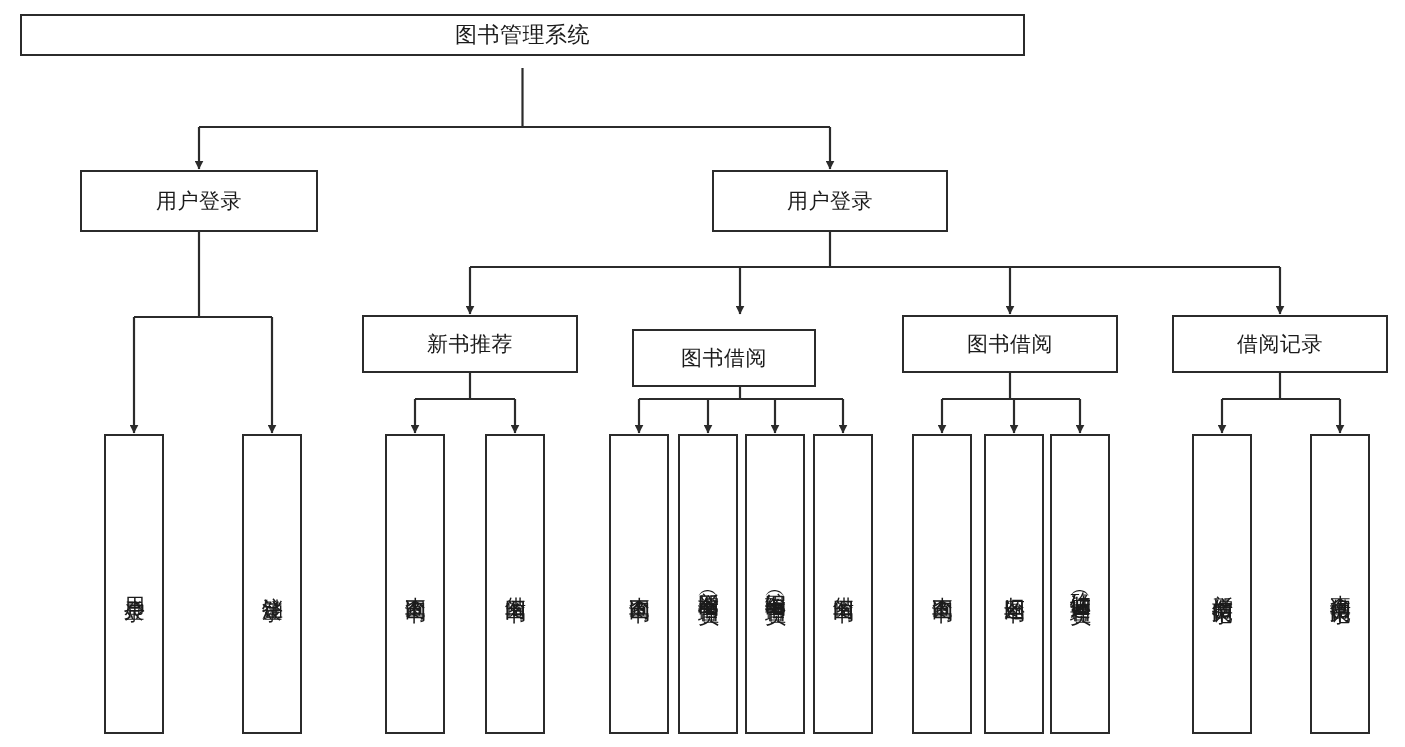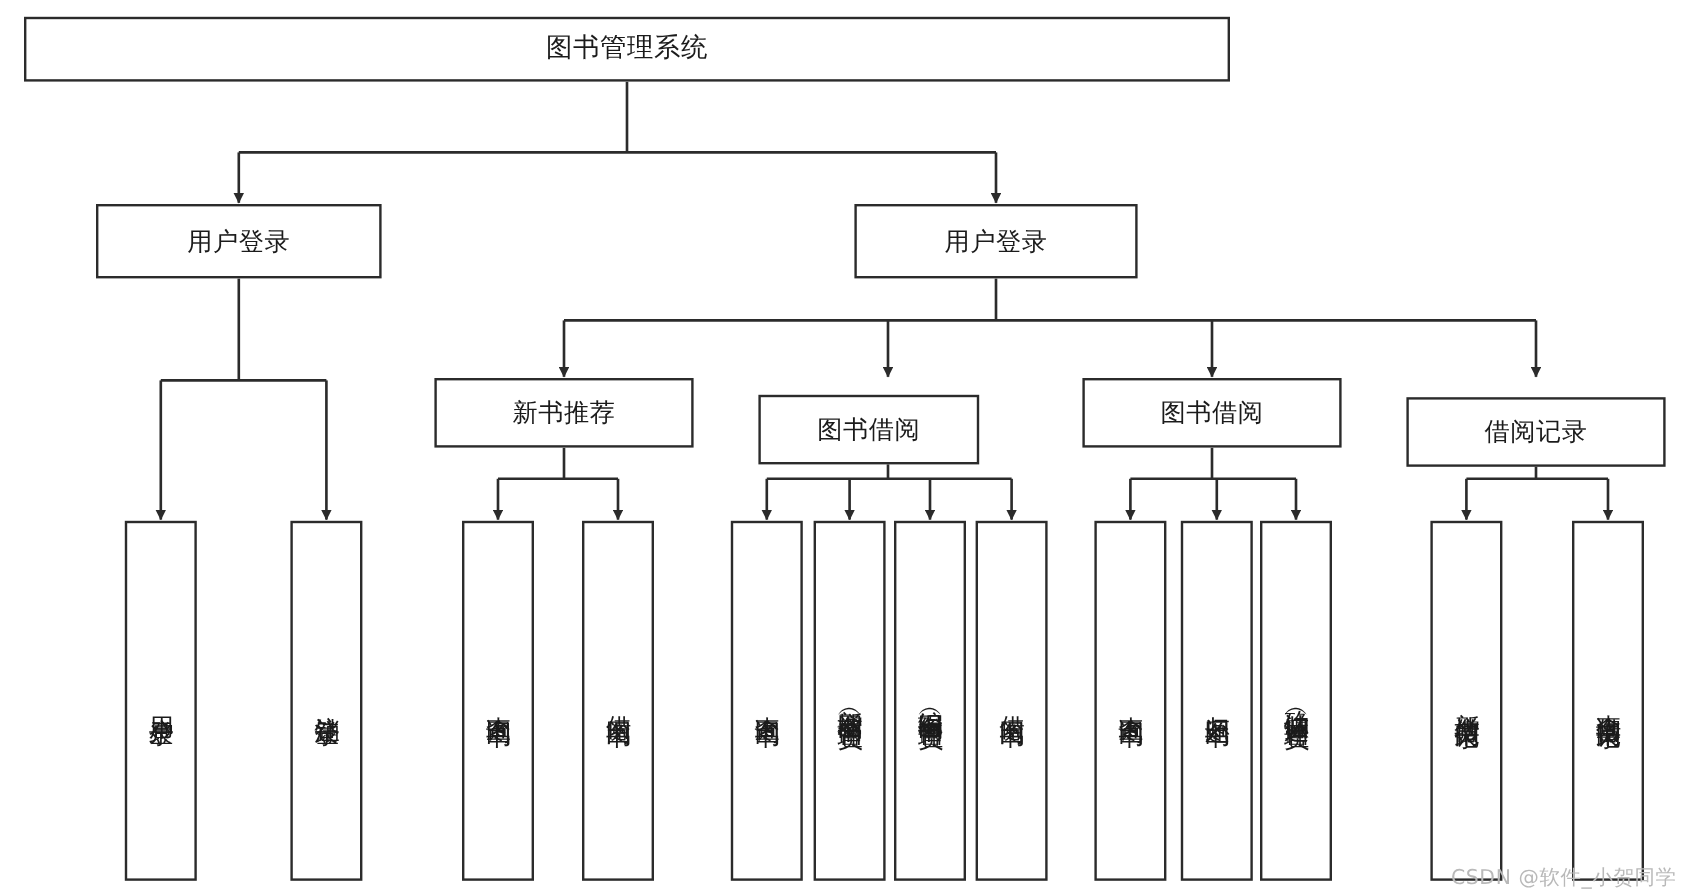--- a/index.html
+++ b/index.html
@@ -107,39 +107,39 @@
         <path d="M 1014 399 L 1014 433" marker-end="url(#arrowhead)"></path>
         <path d="M 1080 399 L 1080 433" marker-end="url(#arrowhead)"></path>
         <path d="M 1280 373 L 1280 399"></path>
         <path d="M 1222 399 L 1340 399"></path>
         <path d="M 1222 399 L 1222 433" marker-end="url(#arrowhead)"></path>
         <path d="M 1340 399 L 1340 433" marker-end="url(#arrowhead)"></path>
       </g>
   </svg>
 
   <div id="node-layer">
-      <div class="node horizontal root" style="left: 20px; top: 14px; width: 1005px; height: 54px;">
+      <div class="node horizontal root" style="left: 20px; top: 14px; width: 1005px; height: 42px;">
         <span class="label">图书管理系统</span>
       </div>
       <div class="node horizontal" style="left: 80px; top: 170px; width: 238px; height: 62px;">
         <span class="label">用户登录</span>
       </div>
       <div class="node horizontal" style="left: 712px; top: 170px; width: 236px; height: 62px;">
         <span class="label">用户登录</span>
       </div>
       <div class="node horizontal" style="left: 362px; top: 315px; width: 216px; height: 58px; align-items: center;">
         <span class="label">新书推荐</span>
       </div>
       <div class="node horizontal" style="left: 632px; top: 329px; width: 184px; height: 58px;">
         <span class="label">图书借阅</span>
       </div>
       <div class="node horizontal" style="left: 902px; top: 315px; width: 216px; height: 58px;">
         <span class="label">图书借阅</span>
       </div>
-      <div class="node horizontal" style="left: 1172px; top: 315px; width: 216px; height: 58px; margin-top: 16px;">
+      <div class="node horizontal" style="left: 1172px; top: 315px; width: 216px; height: 58px;">
         <span class="label">借阅记录</span>
       </div>
       <div class="node vertical" style="left: 104px; top: 434px; width: 60px; height: 300px;">
         <span class="label">用户登录</span>
       </div>
       <div class="node vertical" style="left: 242px; top: 434px; width: 60px; height: 300px;">
         <span class="label">注销登录</span>
       </div>
       <div class="node vertical" style="left: 385px; top: 434px; width: 60px; height: 300px;">
         <span class="label">查询图书</span>
@@ -169,14 +169,13 @@
         <span class="label">确认归还（管理员）</span>
       </div>
       <div class="node vertical" style="left: 1192px; top: 434px; width: 60px; height: 300px;">
         <span class="label">新增借阅记录</span>
       </div>
       <div class="node vertical" style="left: 1310px; top: 434px; width: 60px; height: 300px;">
         <span class="label">查询借阅记录</span>
       </div>
     </div>
 
-  <div class="watermark">CSDN @软件_小贺同学</div>
 </div>
 
 </body></html>

